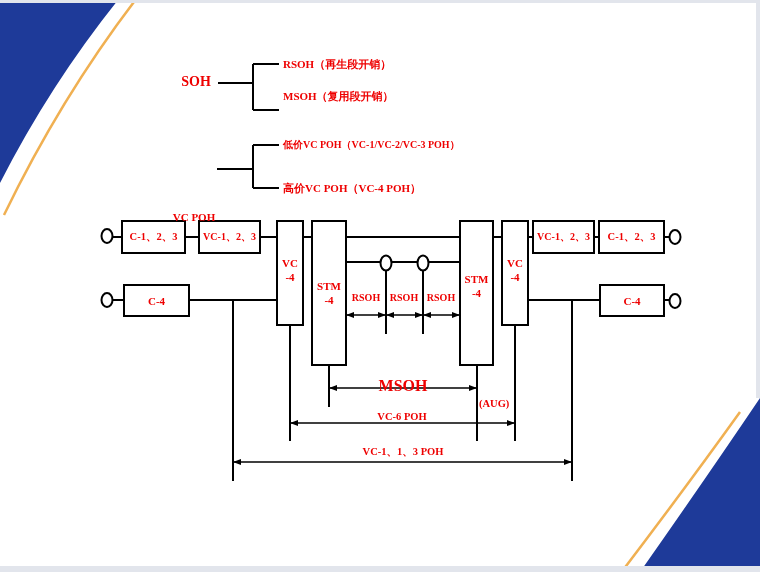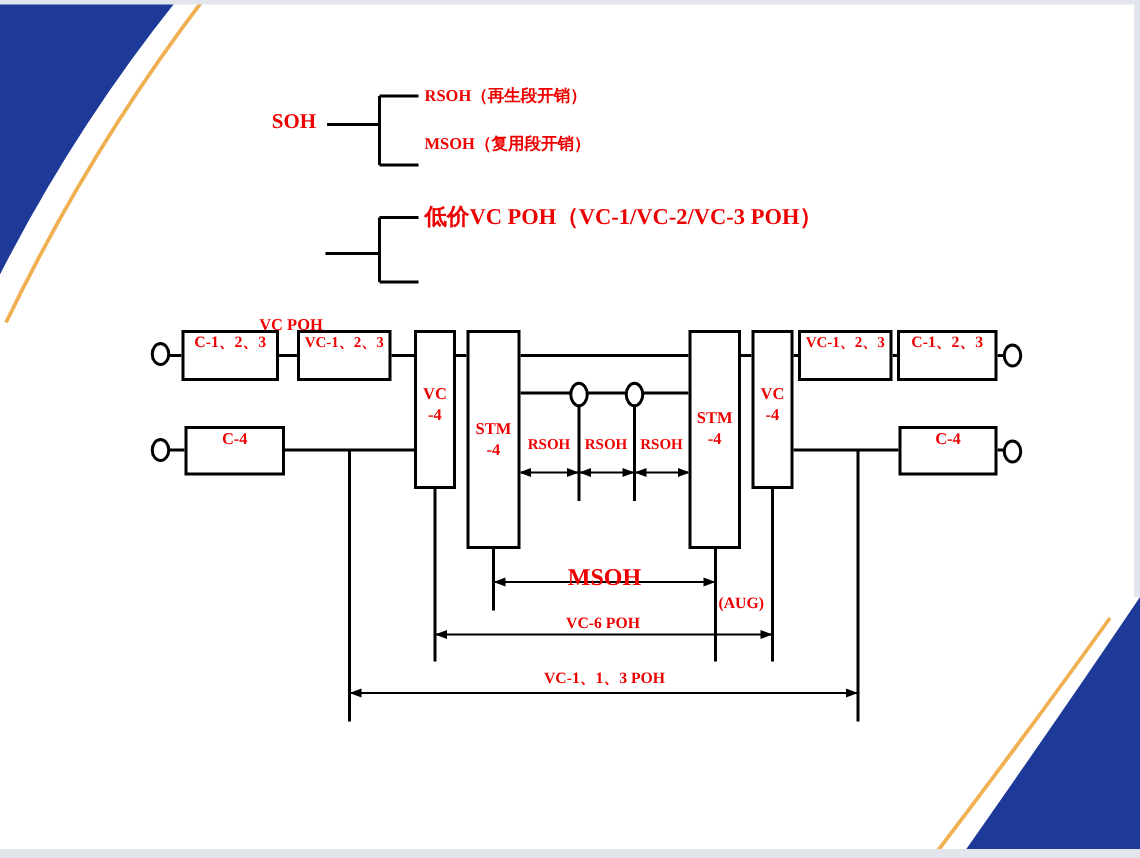--- a/index.html
+++ b/index.html
@@ -12,21 +12,21 @@
   #lines{z-index:1;}
   .ln{stroke:var(--line-black);stroke-width:2;fill:none;}
   .thin{stroke:var(--line-black);stroke-width:1.4;fill:none;}
   .ah{fill:var(--line-black);stroke:none;}
   .circ{fill:#ffffff;stroke:var(--line-black);stroke-width:2;}
   .blueshape{fill:var(--corner-blue);stroke:none;}
   .goldcurve{fill:none;stroke:var(--corner-gold);stroke-width:2.5;}
   .strip{position:absolute;background:#e2e5ec;z-index:6;}
   .blk{
     position:absolute;z-index:2;box-sizing:border-box;border:2px solid var(--line-black);
-    background:#fff;display:flex;flex-direction:column;align-items:center;
+    background:#fff;display:flex;flex-direction:column;align-items:center;justify-content:center;
     color:var(--label-red);font-weight:bold;text-align:center;line-height:14px;
   }
   .lbl{
     position:absolute;z-index:4;color:var(--label-red);font-weight:bold;white-space:nowrap;
   }
   .center{transform:translate(-50%,-50%);}
   .vcenter{transform:translateY(-50%);}
   #caption{
     position:absolute;z-index:4;color:var(--title-red);font-weight:bold;white-space:nowrap;
     font-family:"Liberation Sans", sans-serif;font-size:23px;letter-spacing:1px;
@@ -86,21 +86,22 @@
       <path class="thin" d="M233,462 H572"></path>
       <path class="ah" d="M233,462 l8,-3 v6 z M572,462 l-8,-3 v6 z"></path>
     </g>
   </svg>
 
   <div class="lbl center" style="left:196px;top:82px;font-size:14px;">SOH</div>
   <div class="lbl vcenter" style="left:283px;top:64px;font-size:11px;">RSOH（再生段开销）</div>
   <div class="lbl vcenter" style="left:283px;top:96px;font-size:11px;">MSOH（复用段开销）</div>
 
   <div class="lbl center" style="left:194px;top:169px;font-size:11px;margin-top:48px;">VC POH</div>
-  <div class="lbl vcenter" style="left:283px;top:145px;font-size:15px;">低价VC POH（VC-1/VC-2/VC-3 POH）</div>
+  <div class="lbl vcenter" style="left:283px;top:145px;font-size:10px;">低价VC POH（VC-1/VC-2/VC-3 POH）</div>
+  <div class="lbl vcenter" style="left:283px;top:188px;font-size:11px;">高价VC POH（VC-4 POH）</div>
 
   <div class="blk" style="left:121px;top:220px;width:65px;height:34px;font-size:10.5px;">
     <span>C-1、2、3</span>
   </div>
   <div class="blk" style="left:198px;top:220px;width:63px;height:34px;font-size:10px;">
     <span>VC-1、2、3</span>
   </div>
   <div class="blk" style="left:276px;top:220px;width:28px;height:106px;font-size:11px;align-items:center;justify-content:flex-start;padding-top:34px;">
     <span>VC</span>
     <span>-4</span>

